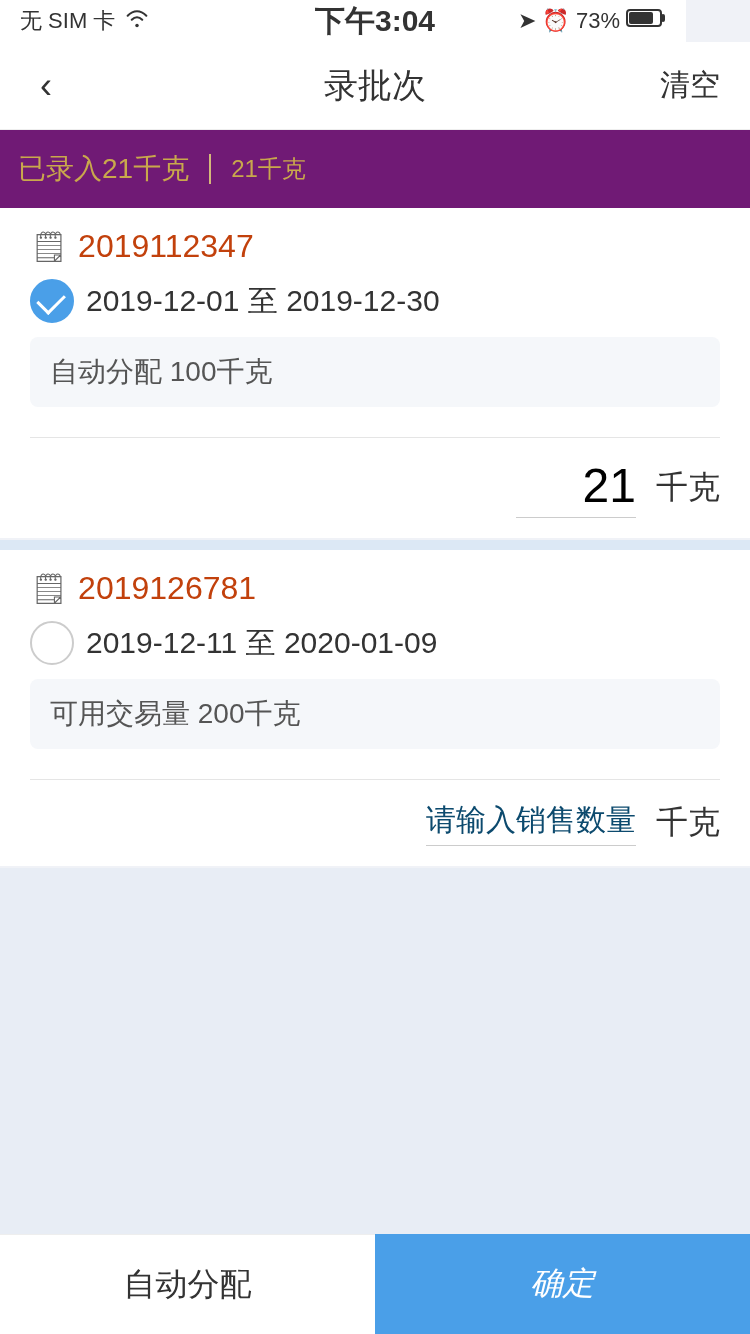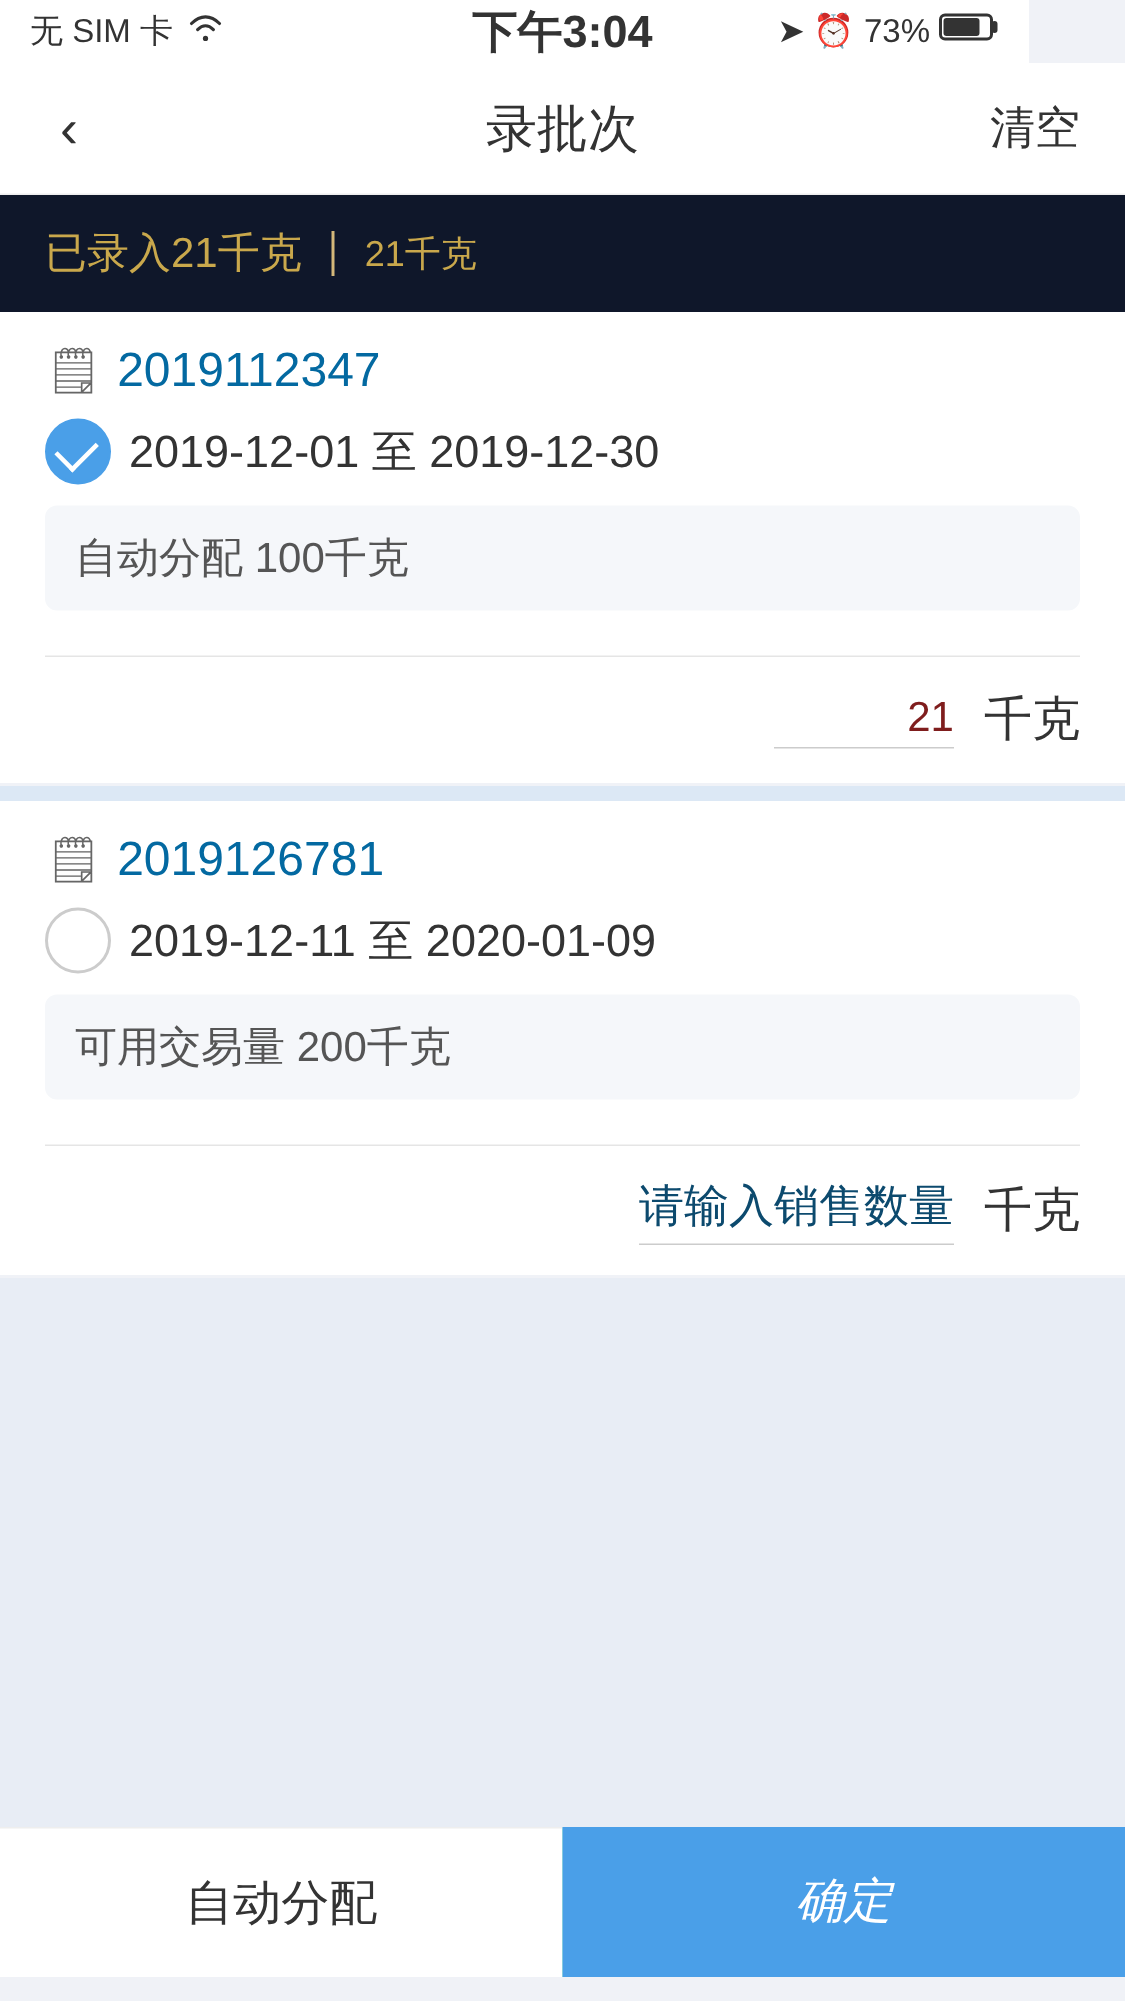--- a/index.html
+++ b/index.html
@@ -73,22 +73,22 @@
       padding: 10px;
     }
     .nav-clear {
       font-size: 30px;
       color: #333;
       cursor: pointer;
     }
 
     
     .info-bar {
-      background: #0f172a;
-      padding: 20px 30px;
+      background: #701a75;
+      padding: 20px 18px;
       display: flex;
       align-items: center;
       gap: 20px;
       font-size: 28px;
     }
     .info-label {
       color: #c9a84c;
       font-size: 28px;
     }
     .info-divider {
@@ -118,21 +118,21 @@
       gap: 10px;
       margin-bottom: 14px;
     }
     .batch-icon {
       color: #666;
       font-size: 30px;
     }
     .batch-id {
       font-size: 32px;
       font-weight: 500;
-      color: #0369a1;
+      color: #c2410c;
     }
 
     .batch-row {
       display: flex;
       align-items: center;
       gap: 12px;
       margin-bottom: 14px;
     }
     .radio-circle {
       width: 44px;
@@ -175,22 +175,22 @@
     
     .qty-row {
       display: flex;
       align-items: center;
       justify-content: flex-end;
       padding: 20px 30px;
       gap: 20px;
       background: #fff;
     }
     .qty-value {
-      font-size: 28px;
-      color: #7f1d1d;
+      font-size: 48px;
+      color: #000000;
       font-weight: 400;
     }
     .qty-unit {
       font-size: 32px;
       color: #333;
     }
     .qty-underline {
       border-bottom: 1px solid #ccc;
       padding-bottom: 4px;
       min-width: 120px;
@@ -219,21 +219,21 @@
     
     .empty-area {
       background: #e8edf5;
       flex: 1;
       min-height: 400px;
     }
 
     
     .bottom-bar {
       position: fixed;
-      bottom: 16px;
+      bottom: 0;
       left: 0;
       width: 750px;
       height: 100px;
       display: flex;
       background: #86efac;
     }
     .btn-auto {
       flex: 1;
       display: flex;
       align-items: center;

